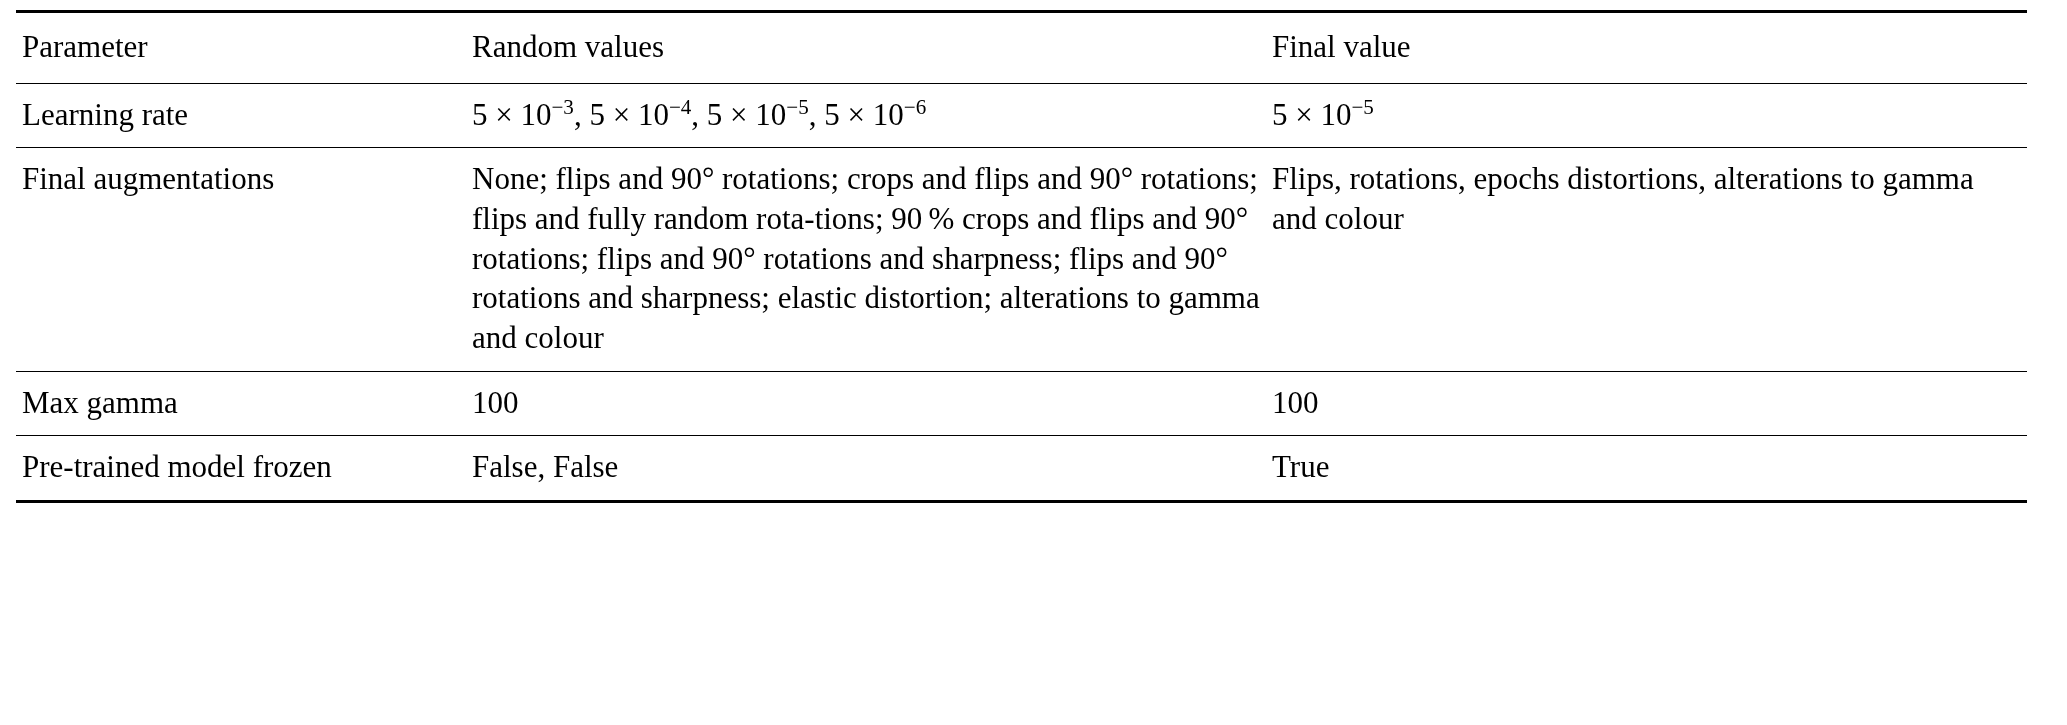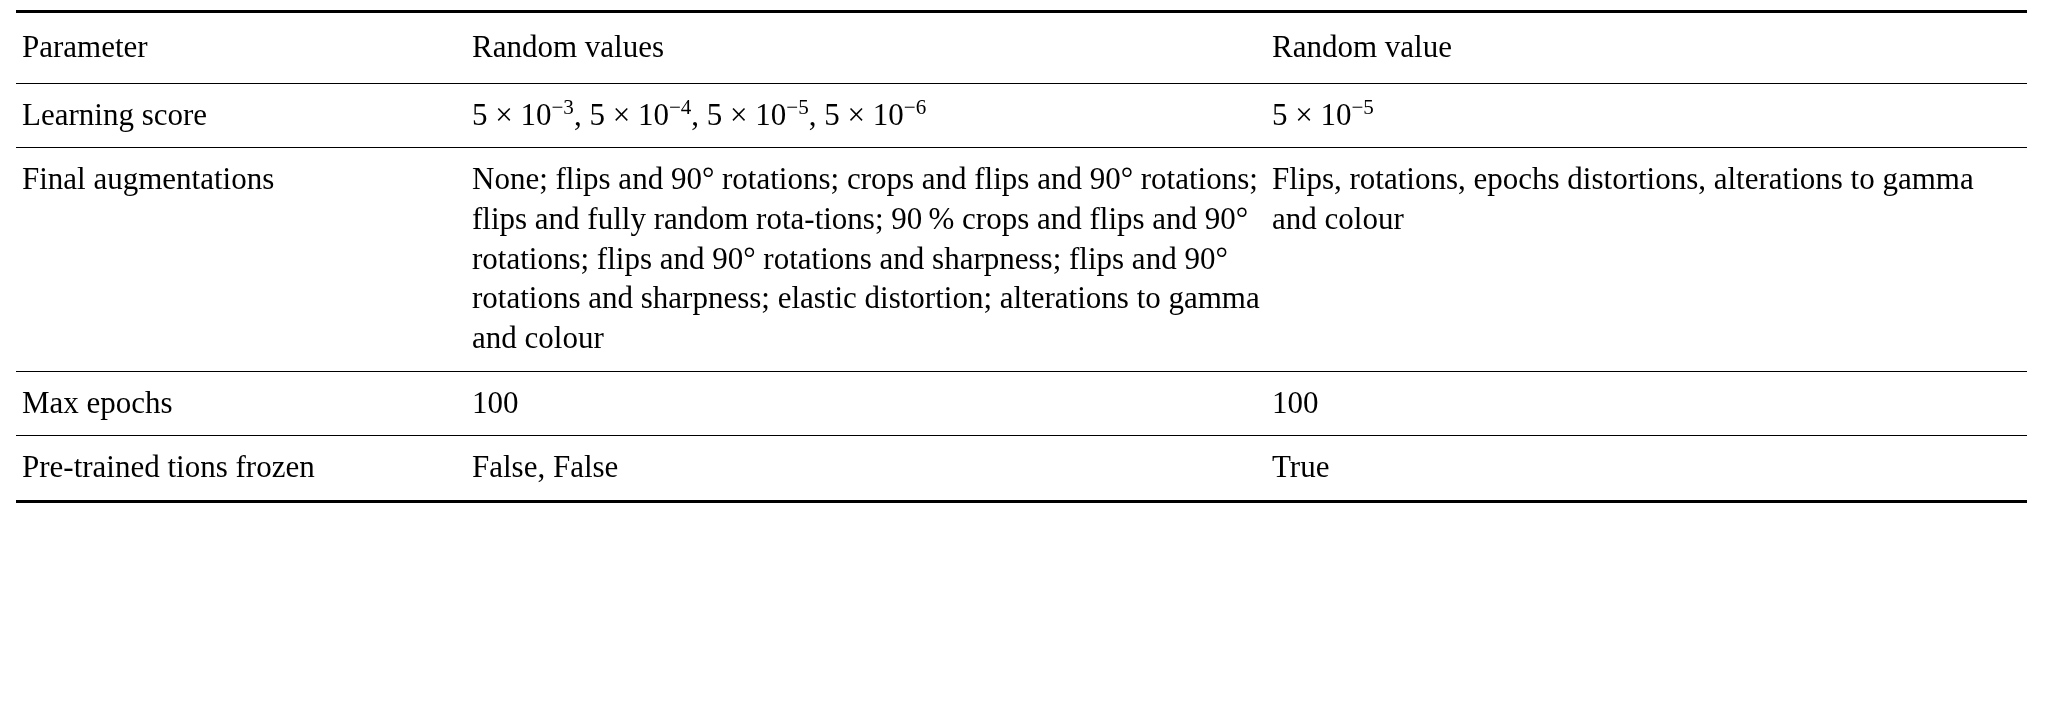--- a/index.html
+++ b/index.html
@@ -72,45 +72,45 @@
   <table class="param-table">
     <colgroup>
       <col class="c1">
       <col class="c2">
       <col class="c3">
     </colgroup>
     <thead>
       <tr class="rule-top">
         <th>Parameter</th>
         <th>Random values</th>
-        <th>Random value</th>
+        <th>Final value</th>
       </tr>
     </thead>
     <tbody>
 
 
       <tr class="rule-thin">
-        <td>Learning score</td>
+        <td>Learning rate</td>
         <td><span class="nowrap">5 × 10<sup>−3</sup></span>, <span class="nowrap">5 × 10<sup>−4</sup></span>, <span class="nowrap">5 × 10<sup>−5</sup></span>, <span class="nowrap">5 × 10<sup>−6</sup></span></td>
         <td><span class="nowrap">5 × 10<sup>−5</sup></span></td>
       </tr>
 
       <tr class="rule-thin">
         <td>Final augmentations</td>
         <td class="justify">None; flips and 90° rotations; crops and flips and 90° rotations; flips and fully random rota‑tions; 90 % crops and flips and 90° rotations; flips and 90° rotations and sharpness; flips and 90° rotations and sharpness; elastic distortion; alterations to gamma and colour</td>
         <td>Flips, rotations, epochs distortions, alterations to gamma and colour</td>
       </tr>
 
       <tr class="rule-thin">
-        <td>Max epochs</td>
+        <td>Max gamma</td>
         <td>100</td>
         <td>100</td>
       </tr>
 
       <tr class="rule-thin rule-bottom">
-        <td>Pre-trained tions frozen</td>
+        <td>Pre-trained model frozen</td>
         <td>False, False</td>
         <td>True</td>
       </tr>
 
     </tbody>
   </table>
 </div>
 
 </body></html>

